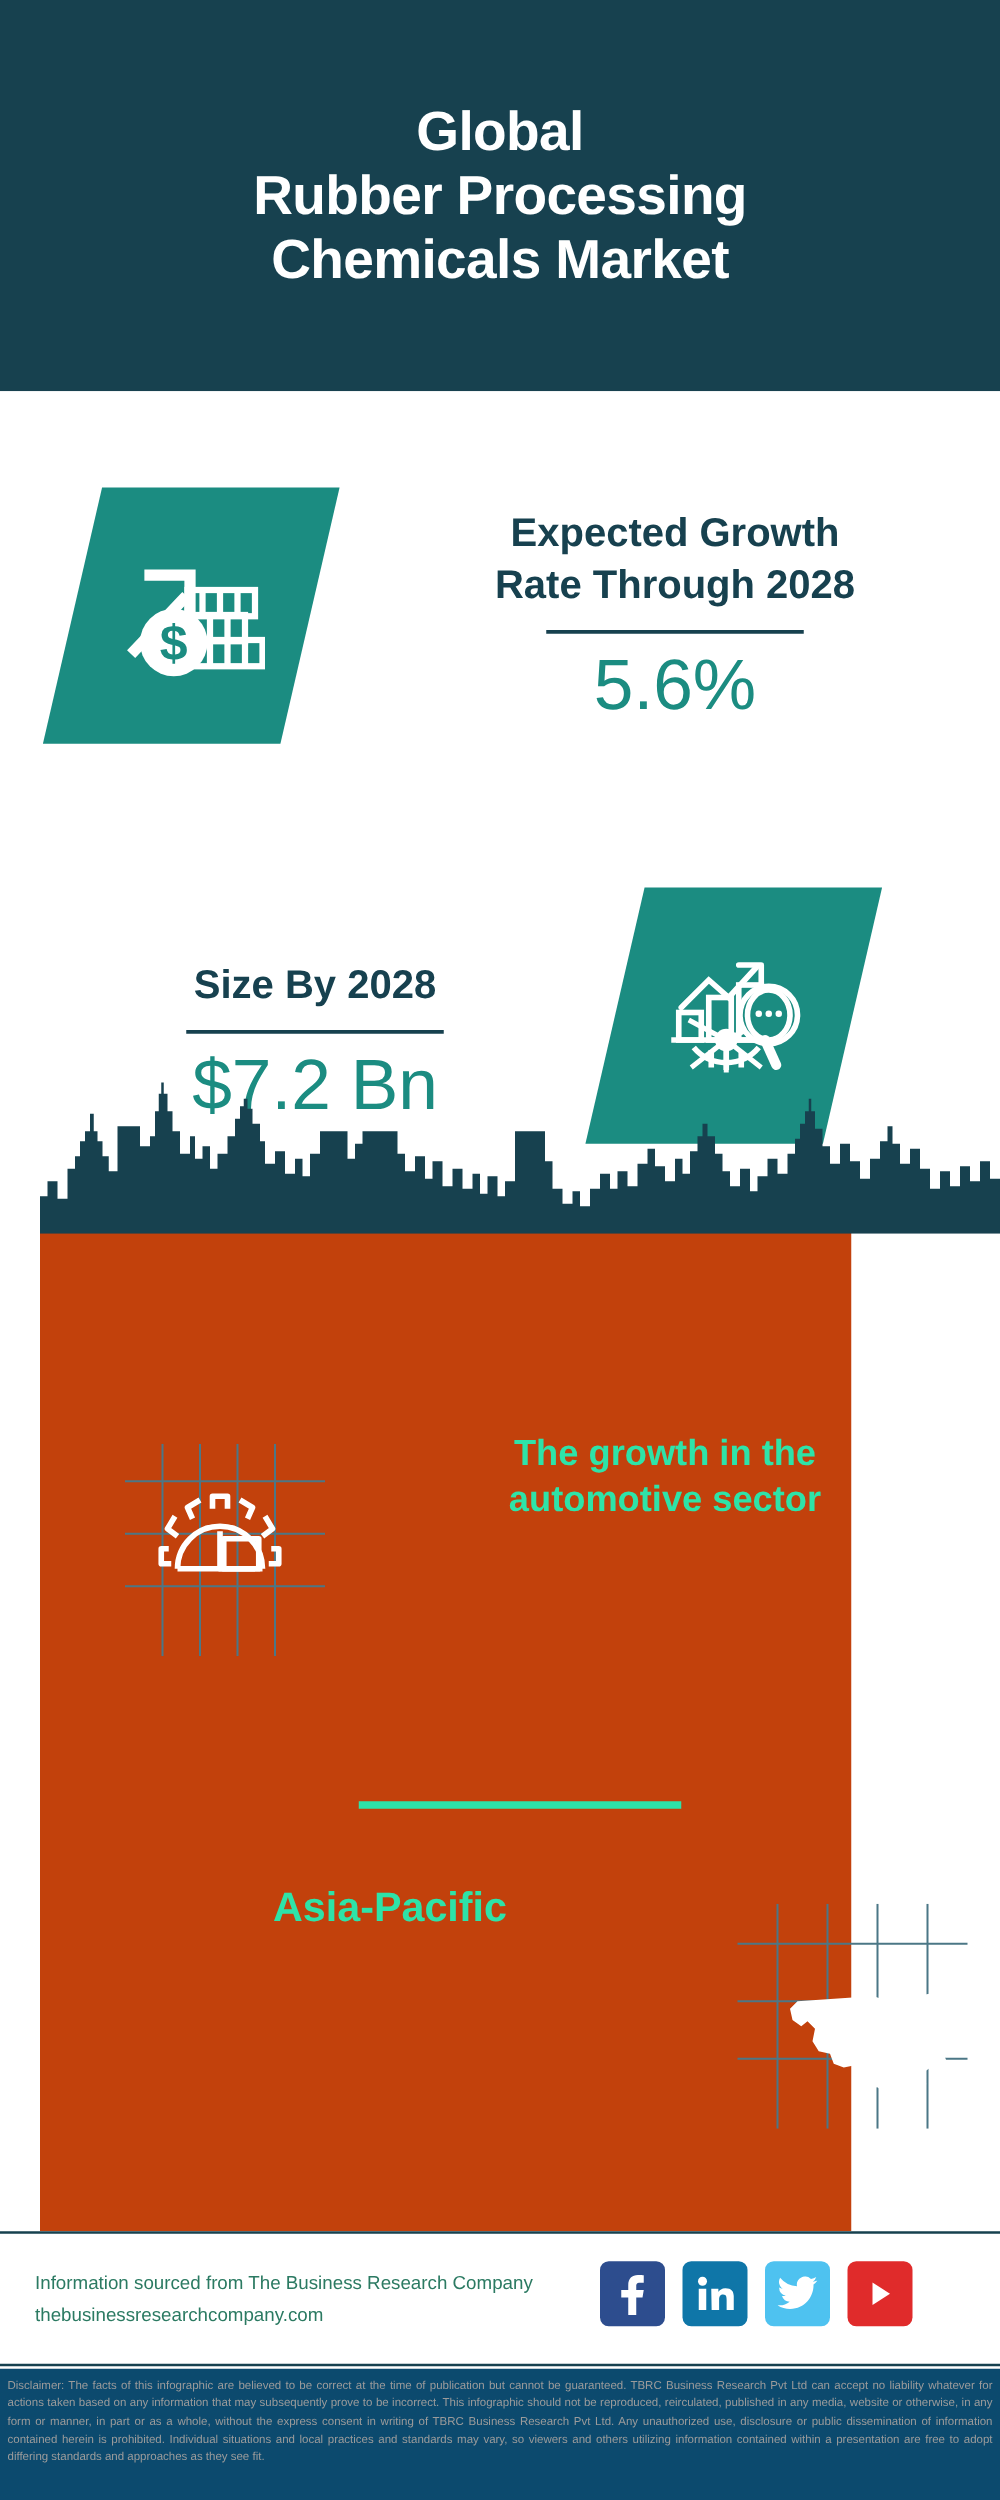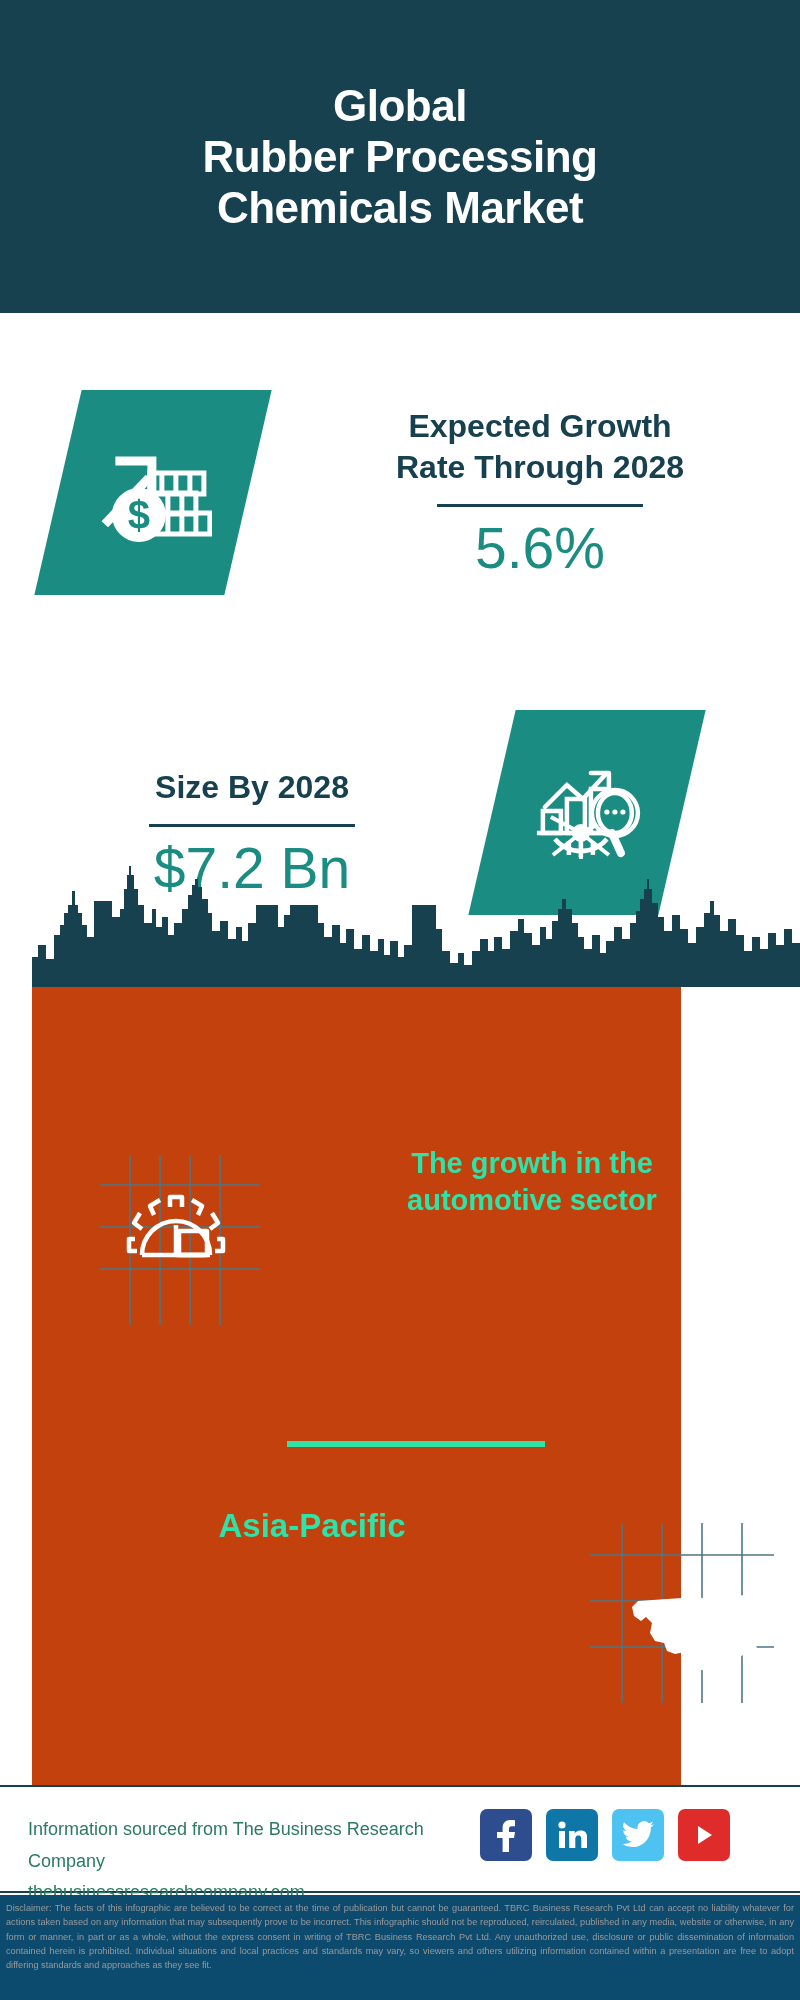--- a/index.html
+++ b/index.html
@@ -118,21 +118,21 @@
 
   
   .footer {
     position:absolute; left:0; top:1785px; width:800px; height:108px;
     background:#ffffff;
     border-top:2px solid #17414f;
     border-bottom:2px solid #17414f;
   }
   .footer-src {
     position:absolute; left:28px; top:27px; width:460px;
-    color:#2b7a62; font-size:18px; line-height:1.75;
+    color:#2b7a62; font-size:15px; line-height:1.75;
   }
   .socials {
     position:absolute; left:480px; top:22px;
     display:flex; gap:14px; align-items:center;
   }
   .social {
     width:52px; height:52px; border-radius:7px;
     display:flex; align-items:center; justify-content:center;
   }
   .fb { background:#2d4d8e; }

